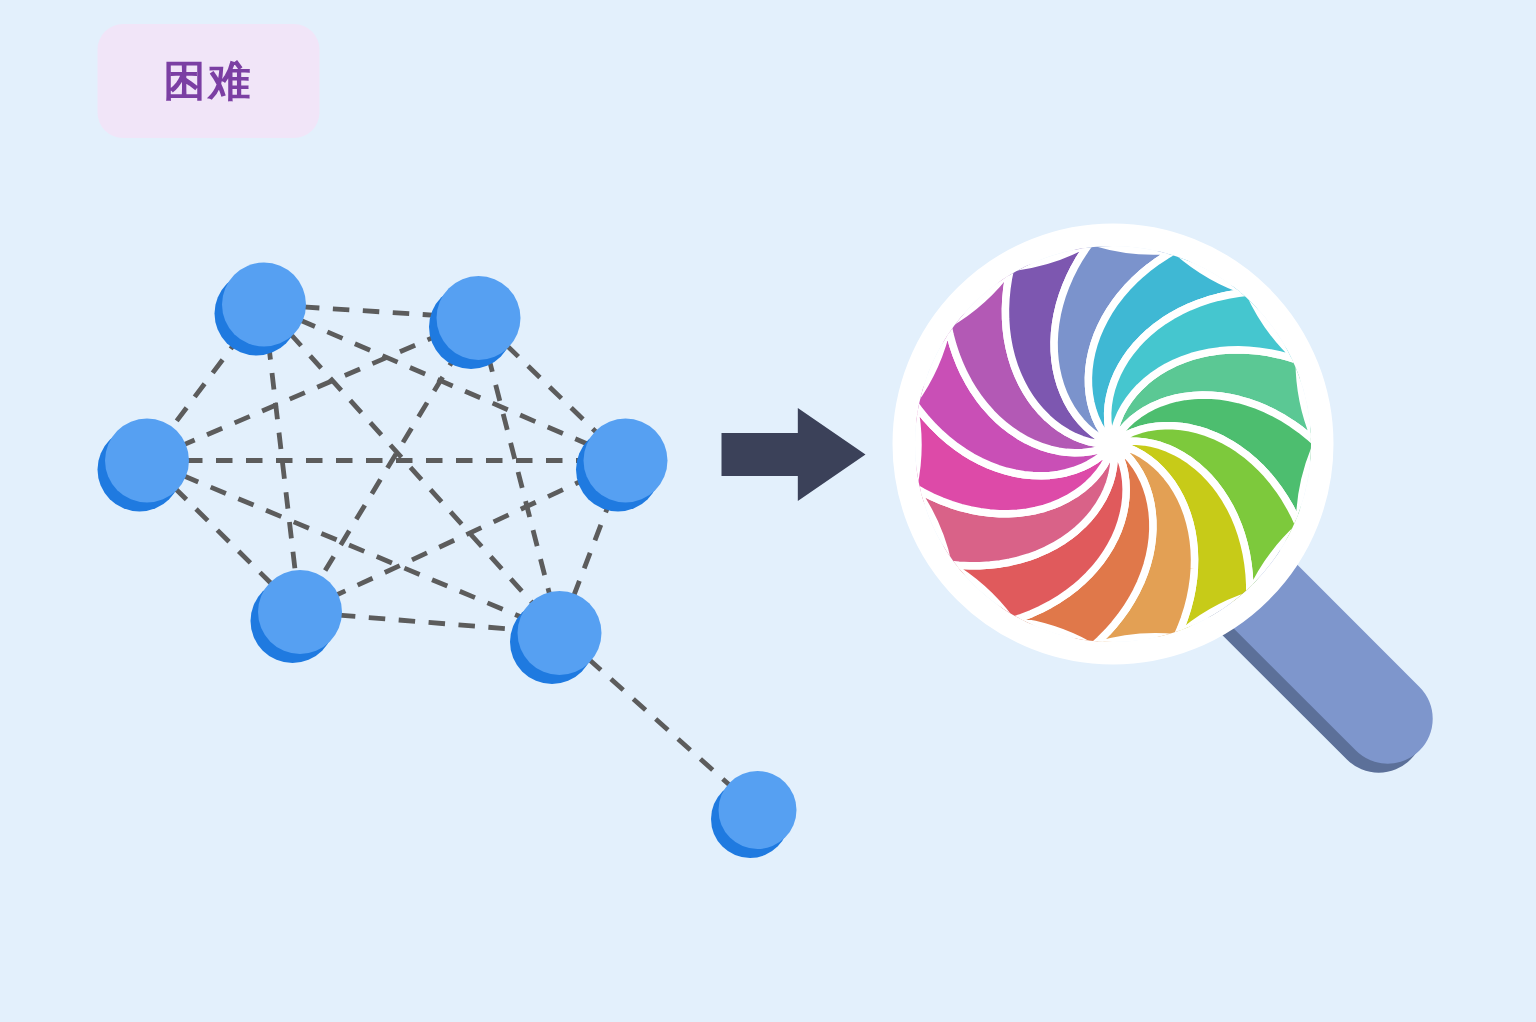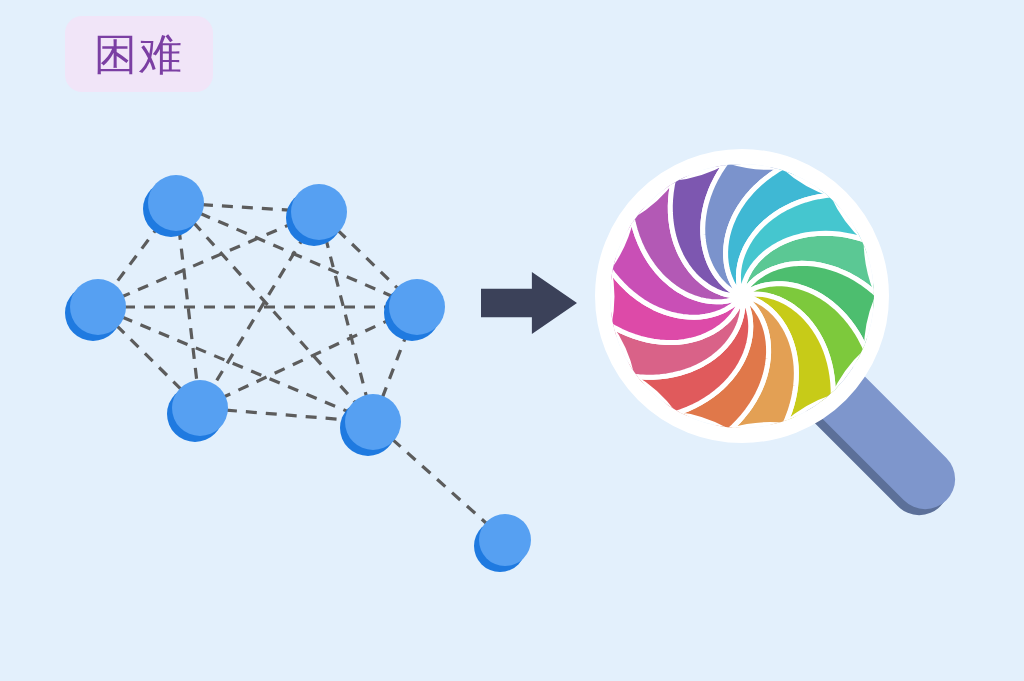--- a/index.html
+++ b/index.html
@@ -33,22 +33,22 @@
     height: 76px;
     border-radius: 17px;
     background: #f1e5f8;
     display: flex;
     align-items: center;
     justify-content: center;
     box-sizing: border-box;
   }
   .badge-label {
     font-family: "DejaVu Sans", "Liberation Sans", sans-serif;
-    font-size: 43px;
-    font-weight: 400;
+    font-size: 28px;
+    font-weight: 700;
     color: #7b3fa3;
     letter-spacing: 2px;
     line-height: 1;
     user-select: none;
   }
 </style>
 </head>
 <body style="background: rgb(227, 240, 252);">
 
 <div id="stage" style="background: rgb(227, 240, 252); width: 1024px; height: 681px;">

